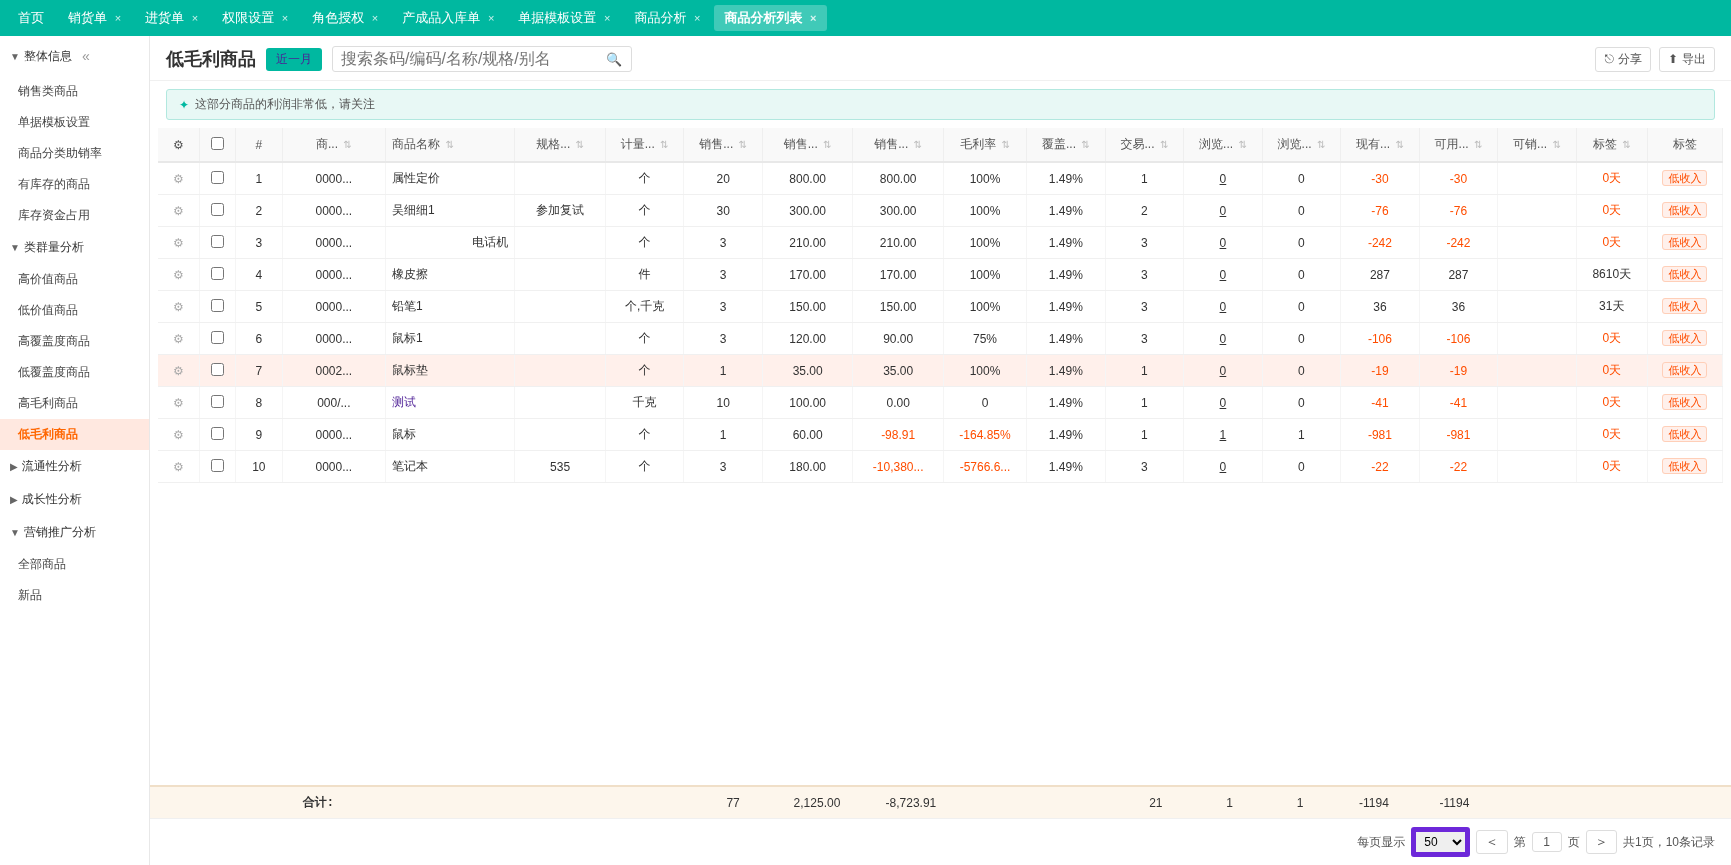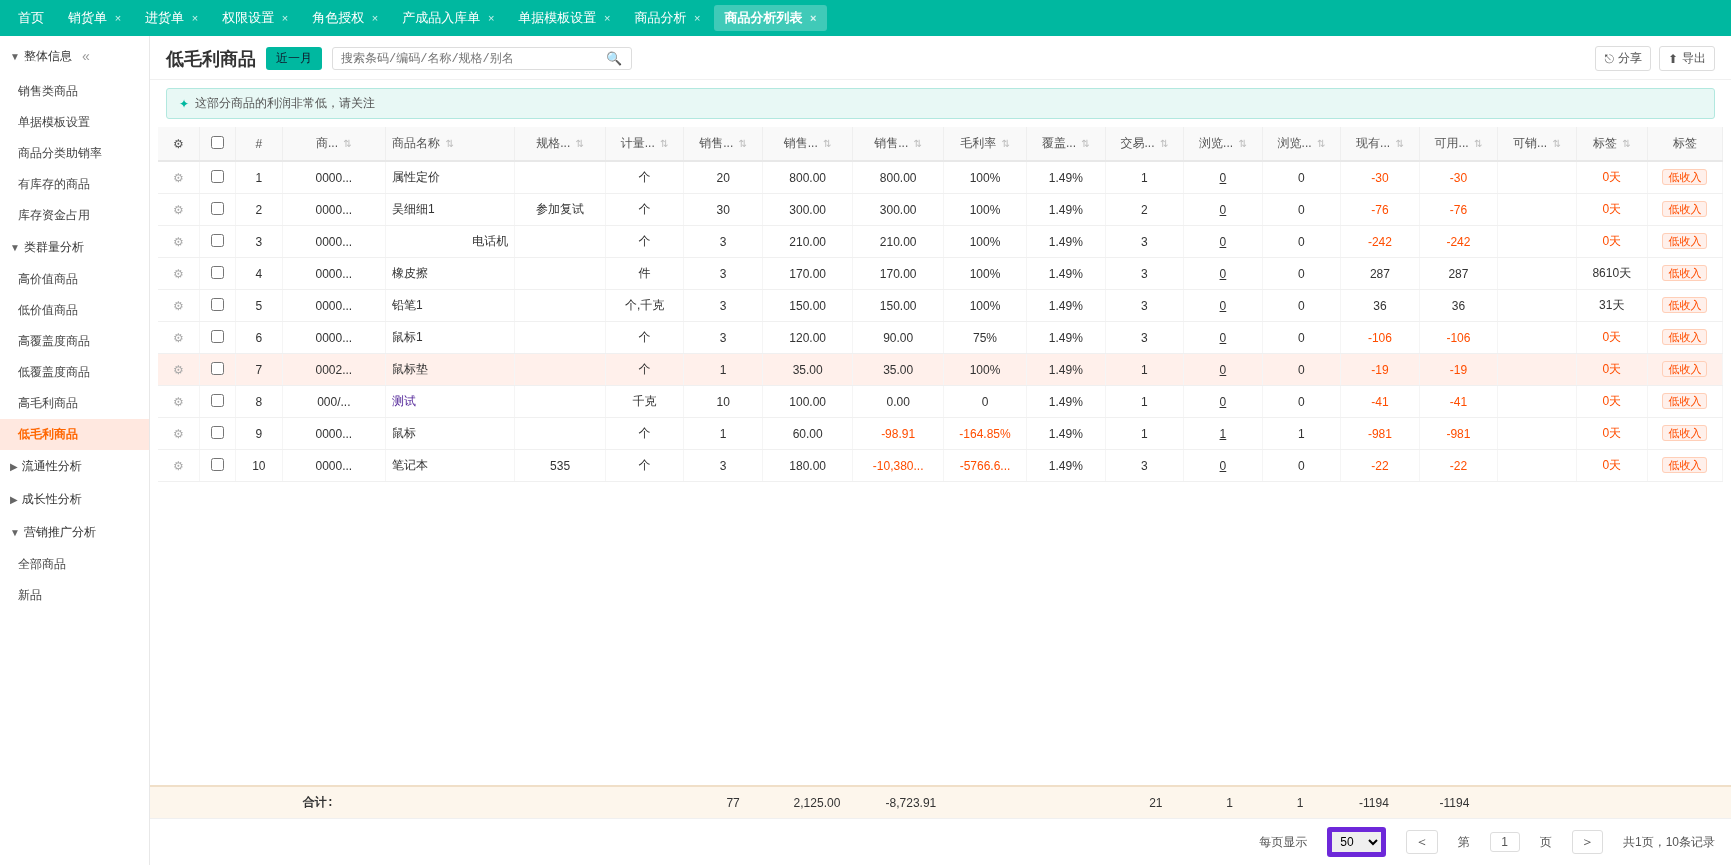--- a/index.html
+++ b/index.html
@@ -75,44 +75,43 @@
       gap: 10px;
       border-bottom: 1px solid #f0f0f0;
     }
     .page-title {
       font-size: 18px;
       font-weight: bold;
       color: #333;
     }
     .filter-btn {
       background: #00b8a0;
-      color: #0f172a;
+      color: #4c1d95;
       border: none;
       border-radius: 3px;
       padding: 3px 10px;
       font-size: 12px;
       cursor: pointer;
     }
     .search-box {
       display: flex;
       align-items: center;
       border: 1px solid #ddd;
       border-radius: 3px;
       padding: 3px 8px;
       flex: 1;
       max-width: 300px;
       background: #fff;
     }
     .search-box input {
       border: none;
       outline: none;
-      font-size: 12px;
+      font-size: 16px;
       width: 100%;
       color: #999;
-      font-family: Liberation Mono, monospace;
     }
     .search-icon { color: #999; font-size: 13px; cursor: pointer; }
     .header-actions {
       margin-left: auto;
       display: flex;
       gap: 8px;
     }
     .action-btn {
       display: flex;
       align-items: center;
@@ -187,21 +186,21 @@
     }
 
     
     .pagination {
       display: flex;
       align-items: center;
       justify-content: flex-end;
       padding: 8px 16px;
       background: #fff;
       border-top: 1px solid #f0f0f0;
-      gap: 20px;
+      gap: 6px;
       font-size: 12px;
       color: #555;
     }
     .pagination select {
       border: 5px solid #6d28d9;
       border-radius: 3px;
       padding: 2px 4px;
       font-size: 12px;
     }
     .pagination .page-btn {

